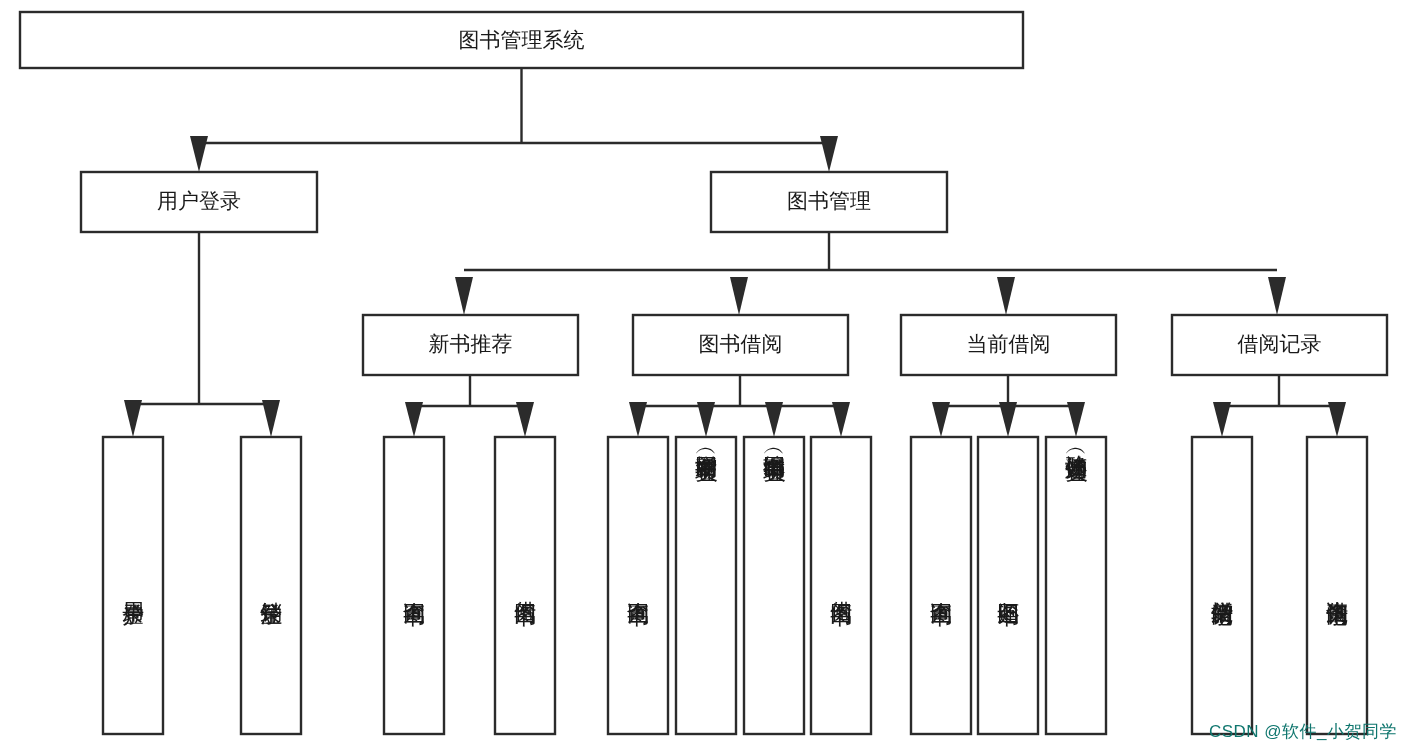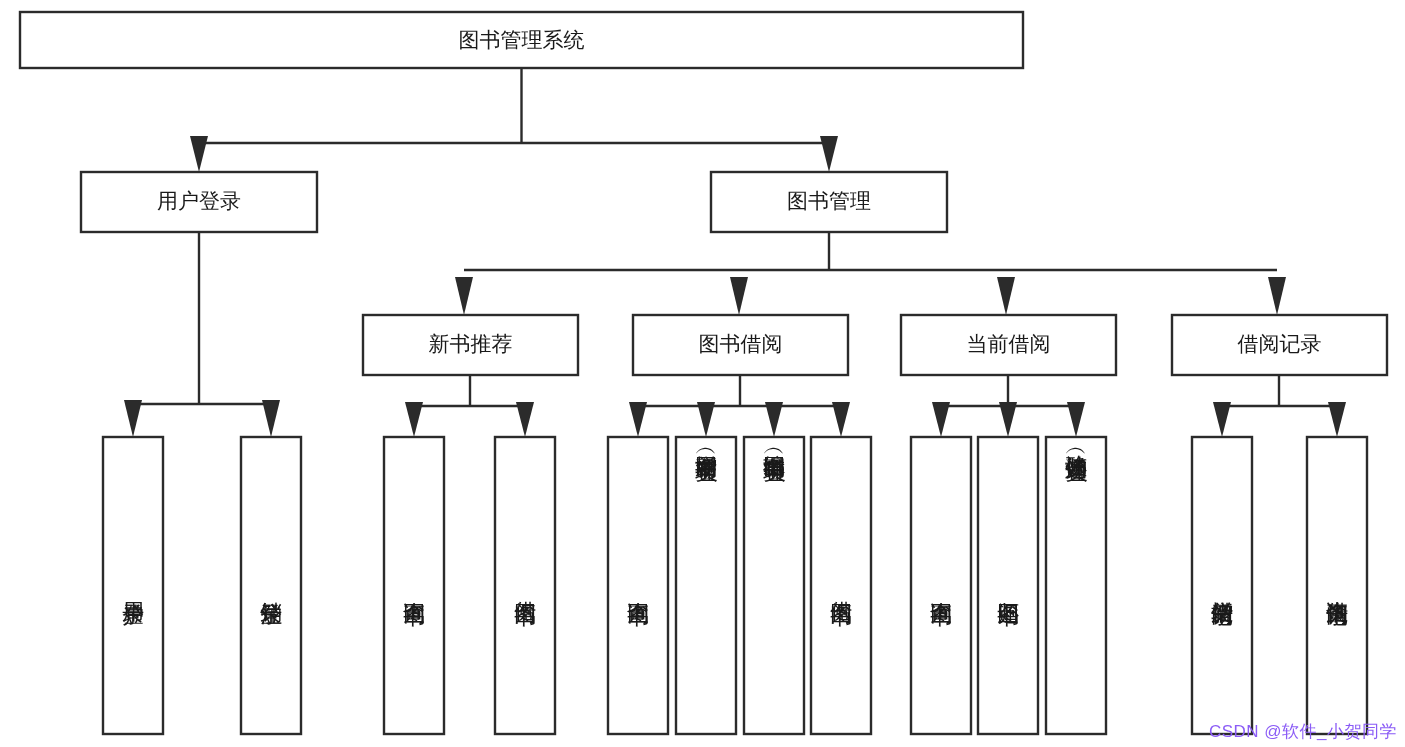--- a/index.html
+++ b/index.html
@@ -65,21 +65,21 @@
     letter-spacing: 1px;
     color: #1a1a1a;
     white-space: nowrap;
   }
   .watermark {
     position: absolute;
     right: 8px;
     bottom: 4px;
     font-family: "Liberation Sans", "DejaVu Sans", sans-serif;
     font-size: 17px;
-    color: #8b5cf6;
+    color: #0f766e;
     letter-spacing: 0.5px;
     white-space: nowrap;
   }
 </style>
 </head>
 <body>
 
 <div id="diagram-root">
 
   <svg id="flowchart" viewBox="0 0 1405 747">

